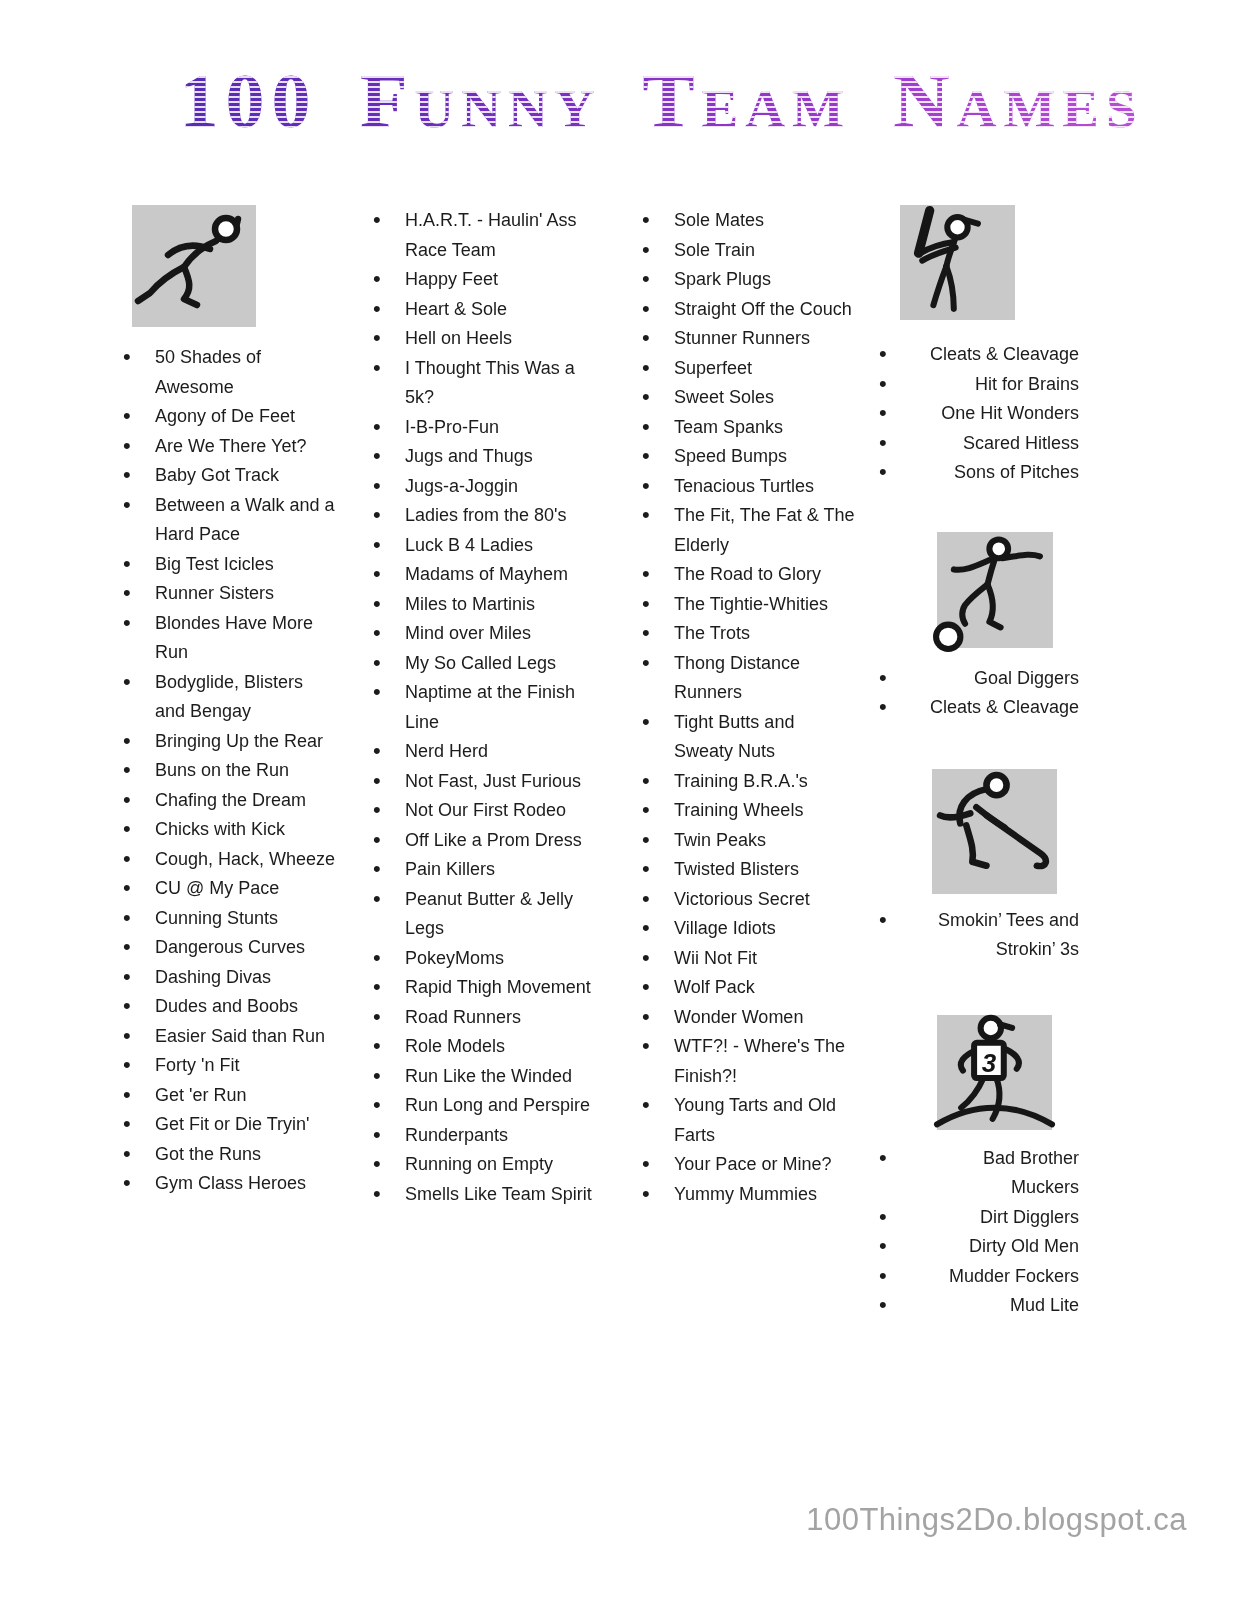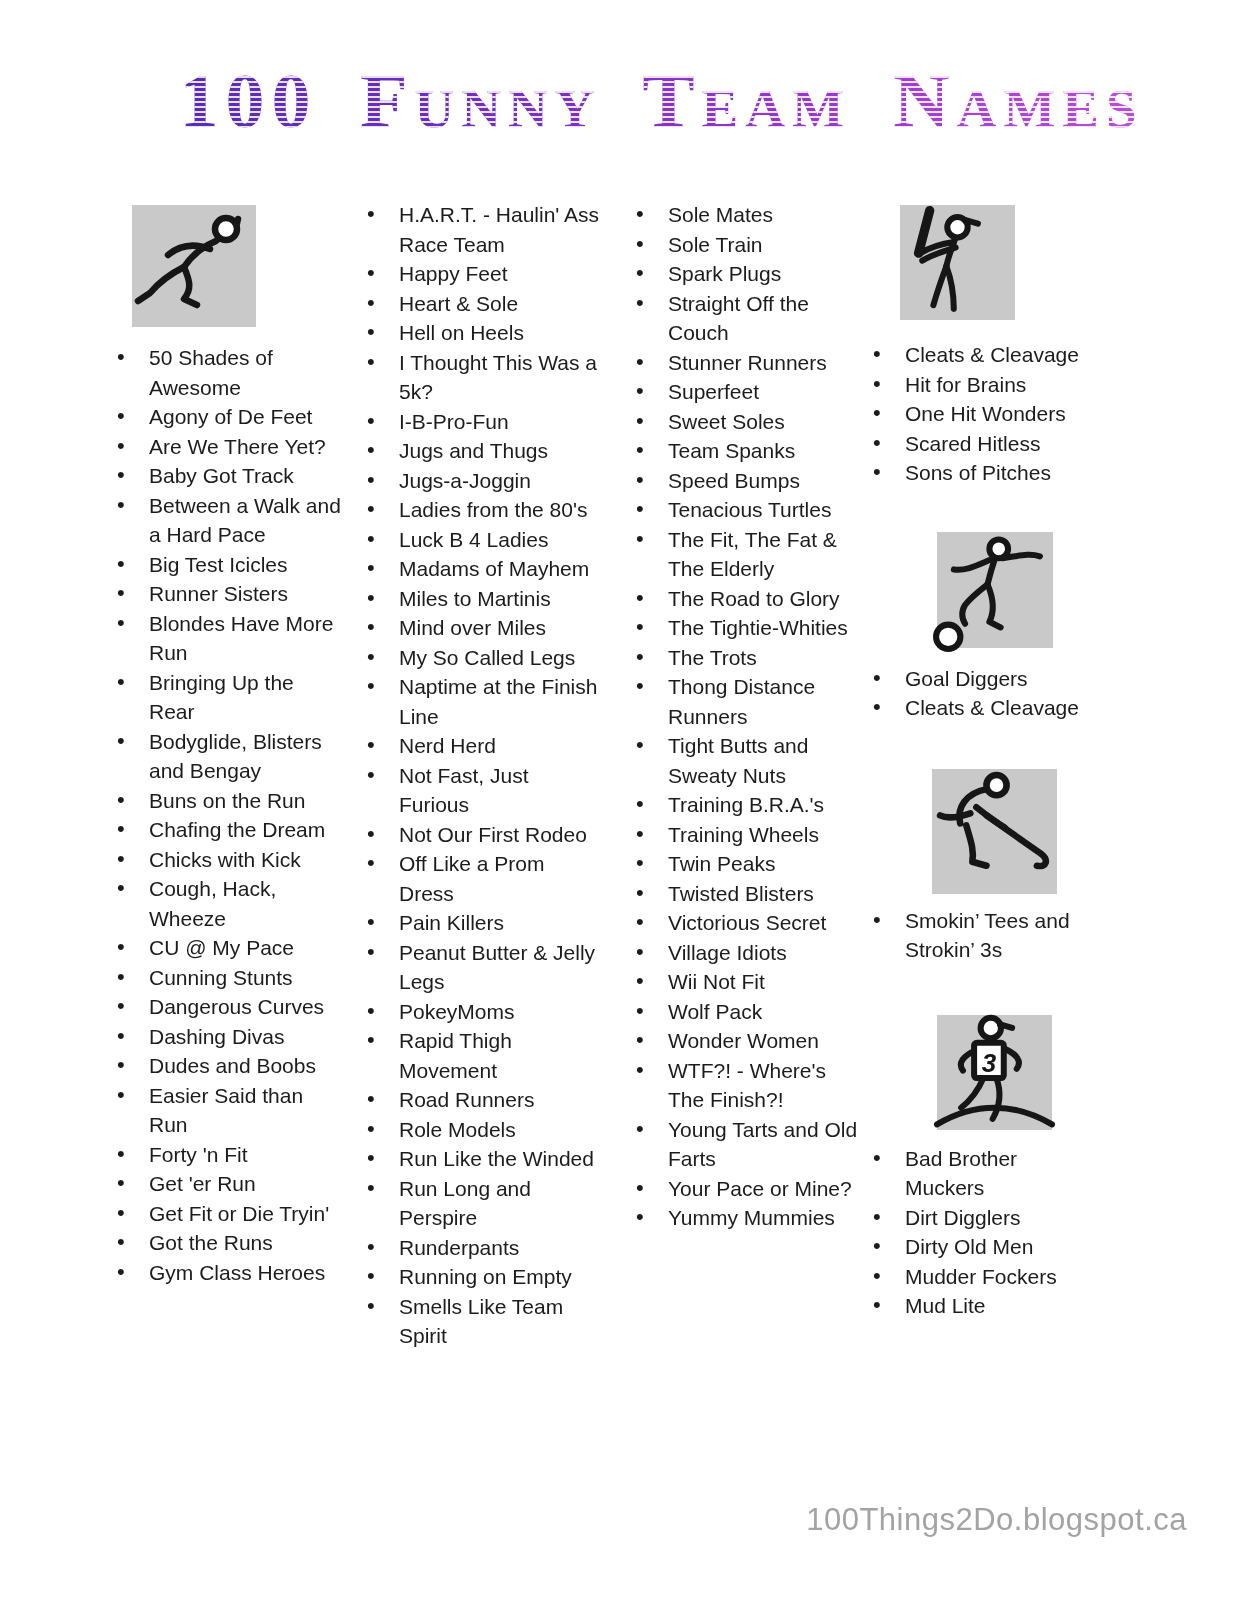--- a/index.html
+++ b/index.html
@@ -16,21 +16,21 @@
     font-size:78px; letter-spacing:7px; word-spacing:16px; line-height:1.1;
     background-image:
       repeating-linear-gradient(to bottom,
         rgba(255,255,255,0) 0px, rgba(255,255,255,0) 3px,
         rgba(255,255,255,.85) 3px, rgba(255,255,255,.85) 5px),
       linear-gradient(90deg, #4a2bb0 0%, #6e2dbe 35%, #9a38cc 65%, #c558da 100%);
     -webkit-background-clip:text; background-clip:text; color:transparent;padding-left:43px;
   }
   
   .col { position:absolute; }
-  ul.names { list-style:none; margin:0; padding:0; font-size:21px; line-height:29.5px; }
+  ul.names { list-style:none; margin:6px; padding:0; font-size:18px; line-height:29.5px; }
   ul.names li { position:relative; padding-left:37px; }
   ul.names li::before { content:"\2022"; position:absolute; left:5px; top:-1px; font-size:22px; color:#1c1c1c; }
   
   .clipart { position:relative; background:#c9c9c9; }
   .clipart svg { position:absolute; left:0; top:0; overflow:visible; }
   .stroke { stroke:#161616; stroke-width:6.5; fill:none; stroke-linecap:round; stroke-linejoin:round; }
   .fillw  { fill:#ffffff; }
   
   .footer {
     position:absolute; top:1502px; right:50px;
@@ -57,22 +57,22 @@
     </div>
     <ul class="names">
         <li>50 Shades of Awesome</li>
         <li>Agony of De Feet</li>
         <li>Are We There Yet?</li>
         <li>Baby Got Track</li>
         <li>Between a Walk and a Hard Pace</li>
         <li>Big Test Icicles</li>
         <li>Runner Sisters</li>
         <li>Blondes Have More Run</li>
+        <li>Bodyglide, Blisters and Bengay</li>
         <li>Bringing Up the Rear</li>
-        <li>Bodyglide, Blisters and Bengay</li>
         <li>Buns on the Run</li>
         <li>Chafing the Dream</li>
         <li>Chicks with Kick</li>
         <li>Cough, Hack, Wheeze</li>
         <li>CU @ My Pace</li>
         <li>Cunning Stunts</li>
         <li>Dangerous Curves</li>
         <li>Dashing Divas</li>
         <li>Dudes and Boobs</li>
         <li>Easier Said than Run</li>
@@ -146,21 +146,21 @@
         <li>Wii Not Fit</li>
         <li>Wolf Pack</li>
         <li>Wonder Women</li>
         <li>WTF?! - Where's The Finish?!</li>
         <li>Young Tarts and Old Farts</li>
         <li>Your Pace or Mine?</li>
         <li>Yummy Mummies</li>
       </ul>
   </section>
 
-  <section class="col" style="left:868px; top:205px; width:217px;">
+  <section class="col" style="left:868px; top:205px; width:217px;text-align:right;">
 
     <div class="clipart" style="width:115px; height:115px; margin-left:32px; margin-bottom:20px;">
       <svg width="115" height="115" viewBox="0 0 124 124" aria-hidden="true">
         <path class="stroke" style="stroke-width:10" d="M32 6 L20 52"></path>
         <path class="stroke" d="M58 40 C44 42 32 46 22 52"></path>
         <path class="stroke" d="M60 46 C46 50 34 54 24 60"></path>
         <path class="stroke" d="M60 35 C56 46 52 56 50 66"></path>
         <path class="stroke" d="M50 66 C44 82 40 94 36 108"></path>
         <path class="stroke" d="M50 66 C56 82 58 96 58 112"></path>
         <circle class="stroke fillw" cx="62" cy="24" r="11"></circle>

